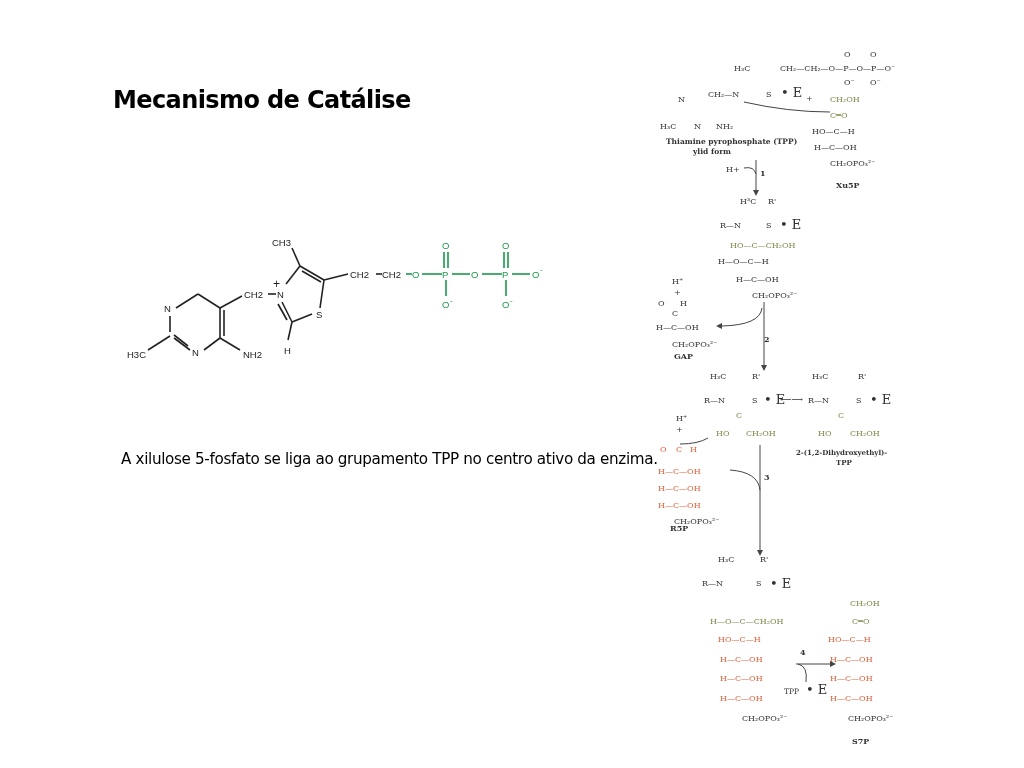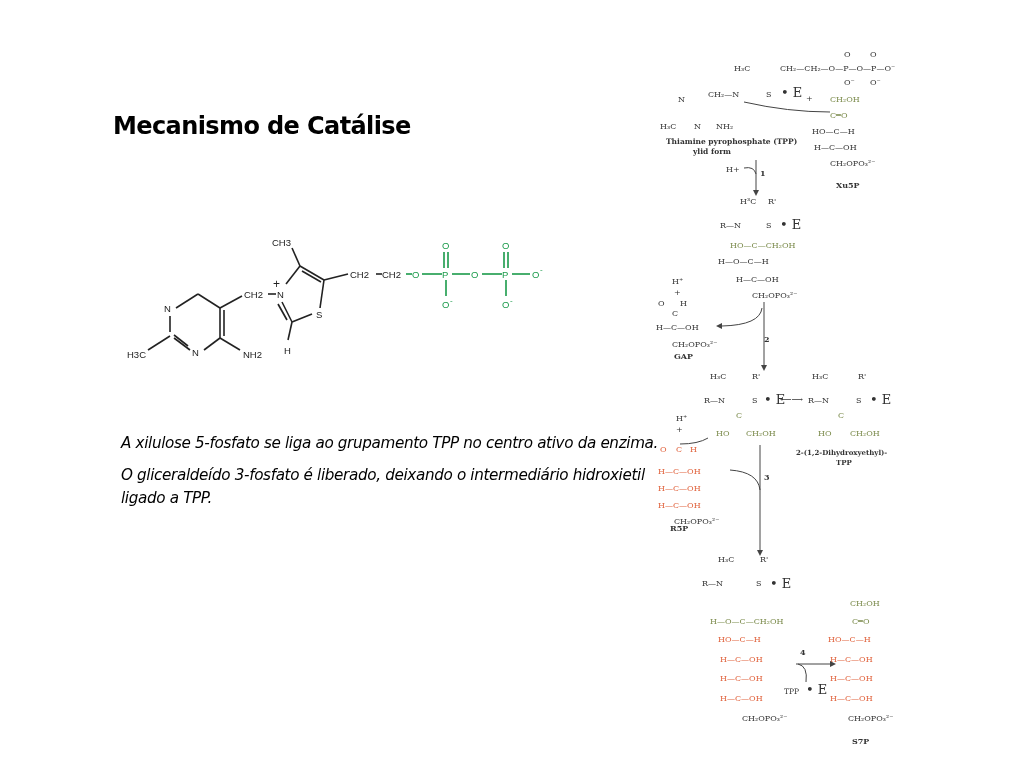--- a/index.html
+++ b/index.html
@@ -1,20 +1,20 @@
 <!DOCTYPE html>
 <html><head>
 <meta charset="utf-8">
 <style>
   html, body { margin: 0; padding: 0; background: #ffffff; }
   body { width: 1024px; height: 768px; position: relative; overflow: hidden; font-family: "DejaVu Sans", sans-serif; color: #000; }
   .title { position: absolute; left: 113px; top: 83px; font-family: "DejaVu Sans", sans-serif; font-weight: bold; font-size: 24px; line-height: 34px; letter-spacing: -0.6px; }
-  .title div { white-space: nowrap; margin-top: 26px; }
+  .title div { white-space: nowrap; }
   .body-text { position: absolute; left: 121px; top: 432px; width: 540px; font-family: "DejaVu Sans", sans-serif; font-size: 15.2px; line-height: 23px; letter-spacing: -0.35px; }
-  .body-text p { margin: 0 0 9px 0; font-style: italic; }
+  .body-text p { margin: 16px 0 9px 0; }
   svg text { font-family: "Liberation Sans", sans-serif; }
   .serif text { font-family: "DejaVu Serif", serif; }
   .tpp { position: absolute; left: 120px; top: 232px; }
   .mech { position: absolute; left: 648px; top: 40px; }
 </style>
 </head>
 <body>
 
 <div class="title">
   <div>Mecanismo de Catálise</div>
@@ -87,21 +87,20 @@
     <text x="382" y="17">O</text>
     <text x="322" y="76">O</text>
       <text x="330" y="71" font-size="8">-</text>
     <text x="382" y="76">O</text>
       <text x="390" y="71" font-size="8">-</text>
   </g>
 </svg>
 
 <div class="body-text">
   <p>A xilulose 5-fosfato se liga ao grupamento TPP no centro ativo da enzima.</p>
-  <p>O gliceraldeído 3-fosfato é liberado, deixando o intermediário hidroxietil ligado a TPP.</p>
 </div>
 
 <svg class="mech serif" width="260" height="715" viewBox="0 0 260 715">
   <g font-size="8" fill="#333">
 
     <text x="86" y="31">H₃C</text>
     <text x="132" y="31">CH₂—CH₂—O—P—O—P—O⁻</text>
     <text x="196" y="17">O</text>
       <text x="222" y="17">O</text>
     <text x="196" y="45">O⁻</text>

